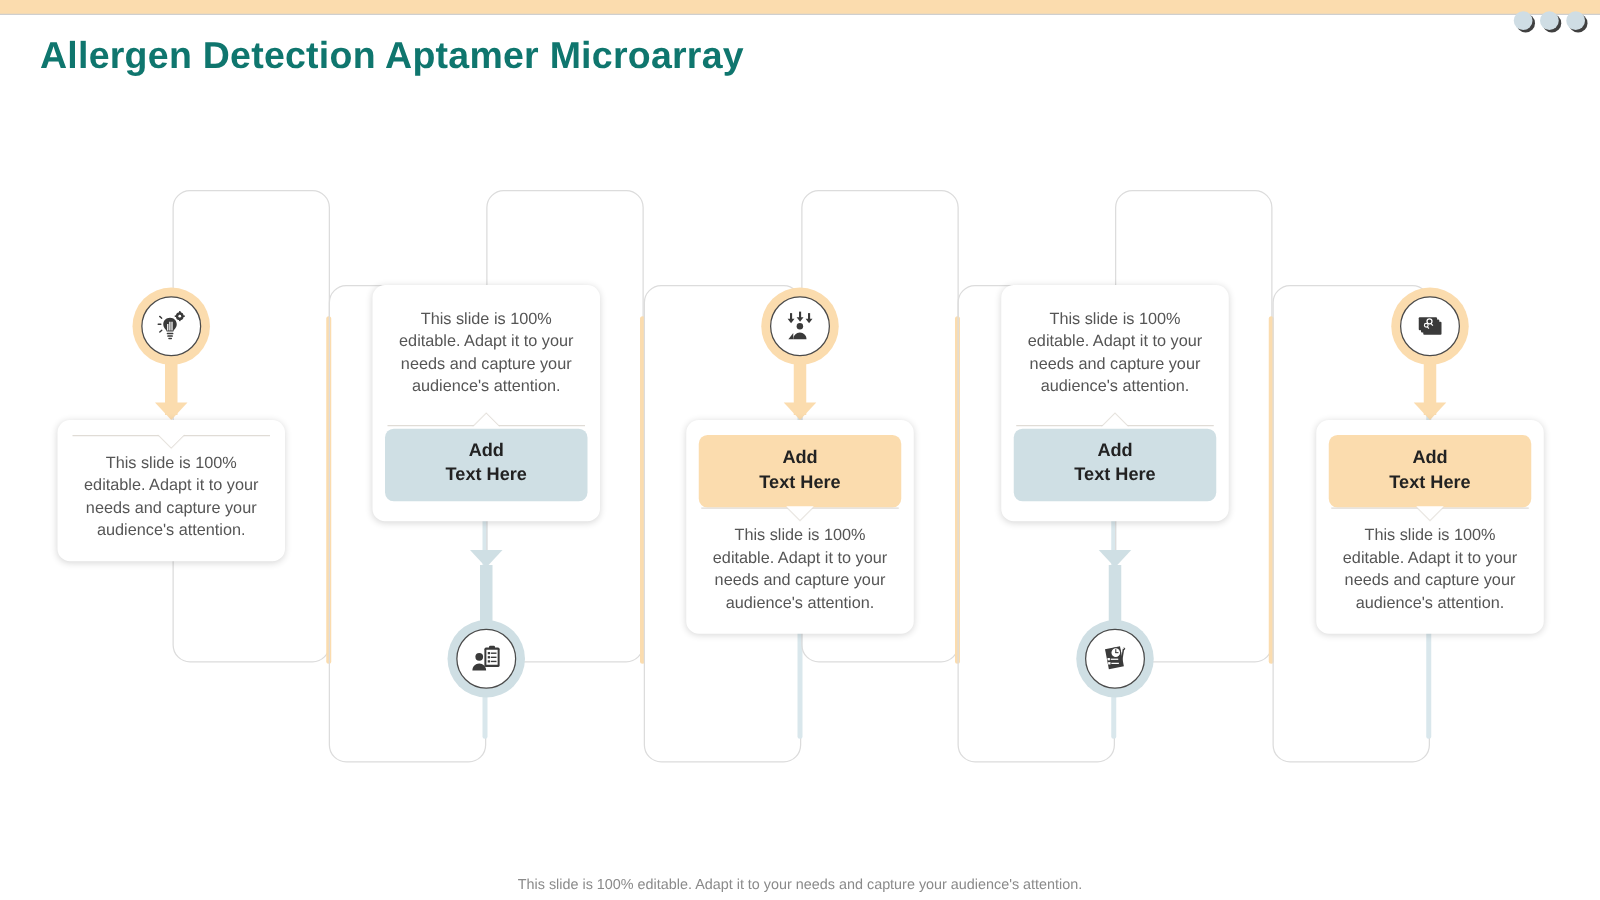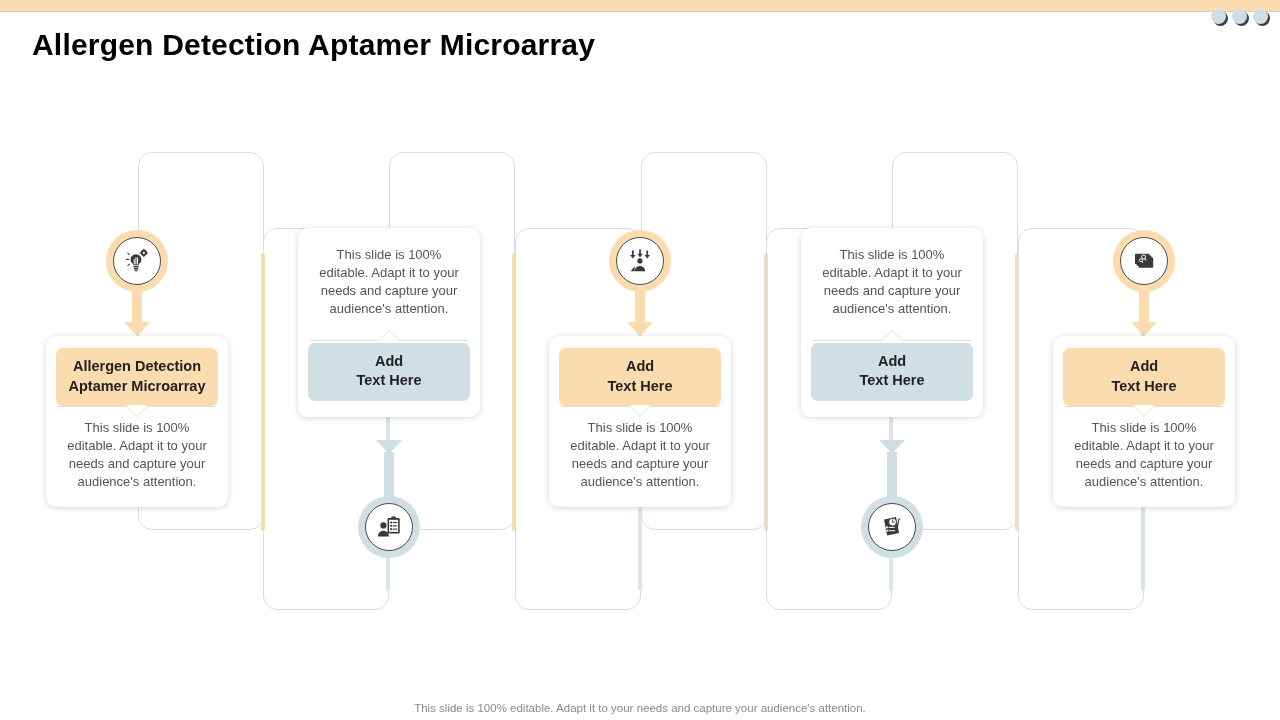--- a/index.html
+++ b/index.html
@@ -37,21 +37,21 @@
     box-shadow: 2px 2px 0 0 rgba(30,30,30,0.85);
   }
 
   
   .page-title {
     position: absolute;
     left: 32px;
     top: 28px;
     font-size: 30px;
     font-weight: bold;
-    color: #000000;
+    color: #0f766e;
     letter-spacing: .2px;
     white-space: nowrap;
   }
 
   
   .stage {
     position: absolute;
     left: 0; top: 0;
     width: 1280px; height: 720px;
   }
@@ -261,24 +261,20 @@
             <rect x="19.2" y="0.9" width="1.3" height="1.6"></rect>
             <rect x="19.2" y="7.3" width="1.3" height="1.6"></rect>
             <rect x="15.8" y="4.3" width="1.6" height="1.3"></rect>
             <rect x="22.2" y="4.3" width="1.6" height="1.3"></rect>
           </g>
         </svg>
       </div>
     </div>
 
     <div class="card" style="left:0; top:336px;">
-      <div class="pill orange">
-        <div>Allergen Detection</div>
-        <div>Aptamer Microarray</div>
-      </div>
       <div class="sep">
           <span class="notch"></span>
         </div>
       <div class="body-text">This slide is 100% editable. Adapt it to your needs and capture your audience's attention.</div>
     </div>
   </div>
 
   <div class="col" style="left:298px; top:0;">
     <div class="card" style="left:0; top:228px;">
       <div class="body-text" style="padding-top:6px;">This slide is 100% editable. Adapt it to your needs and capture your audience's attention.</div>

